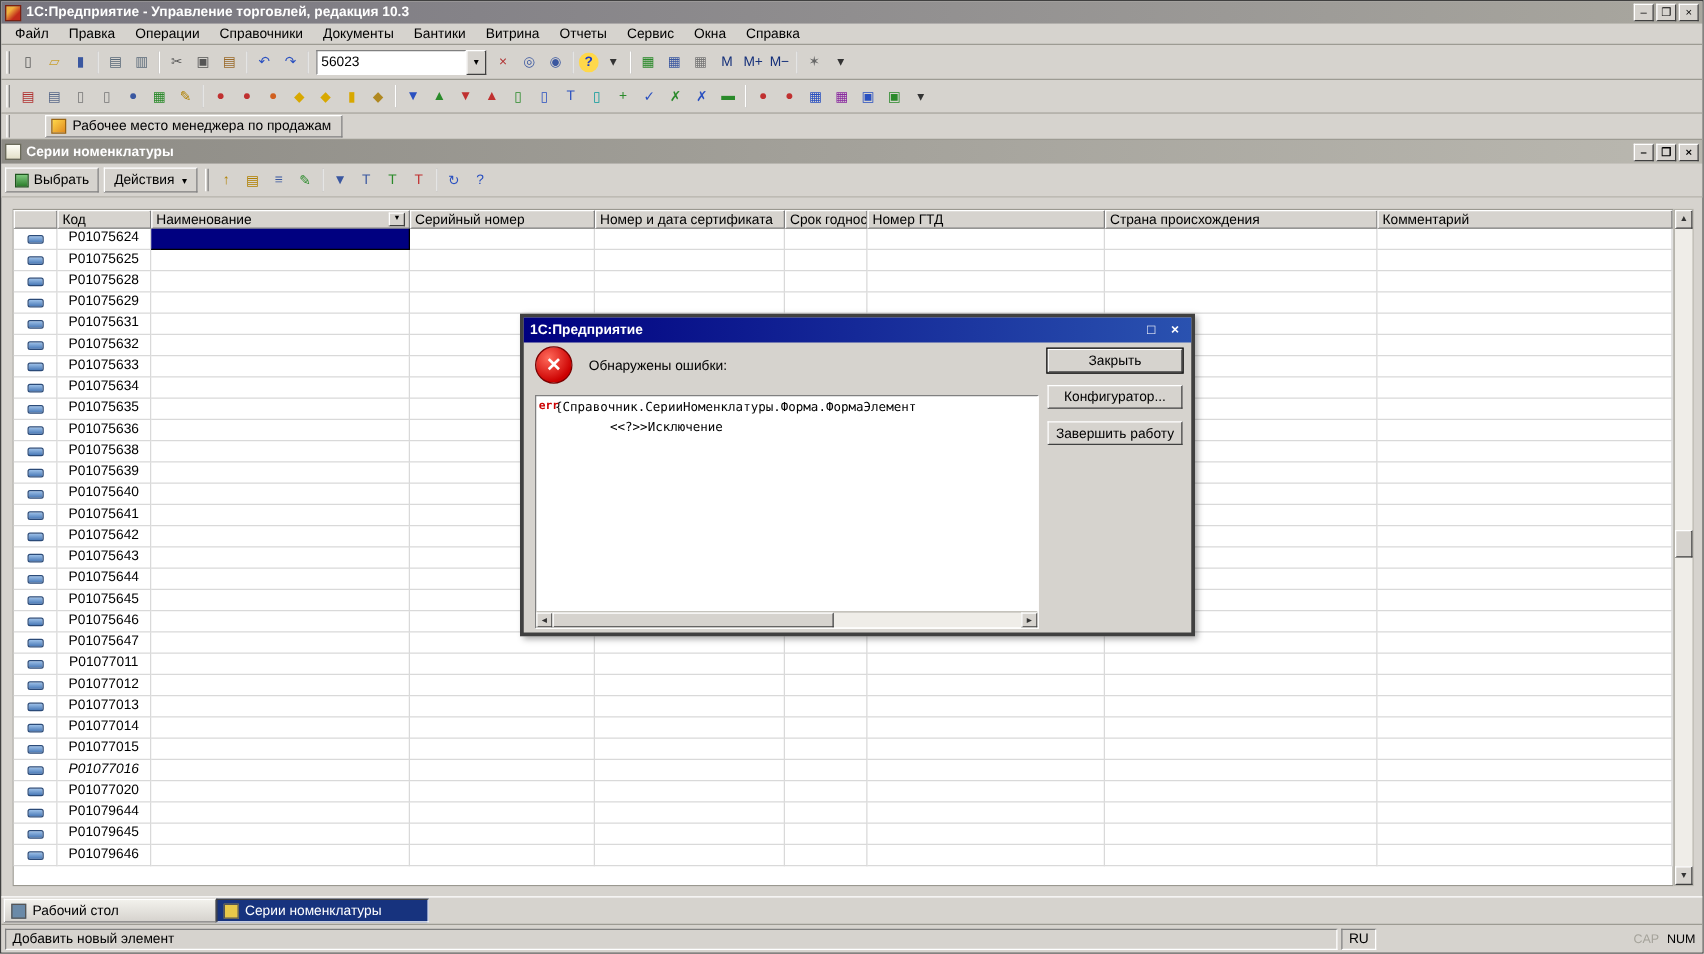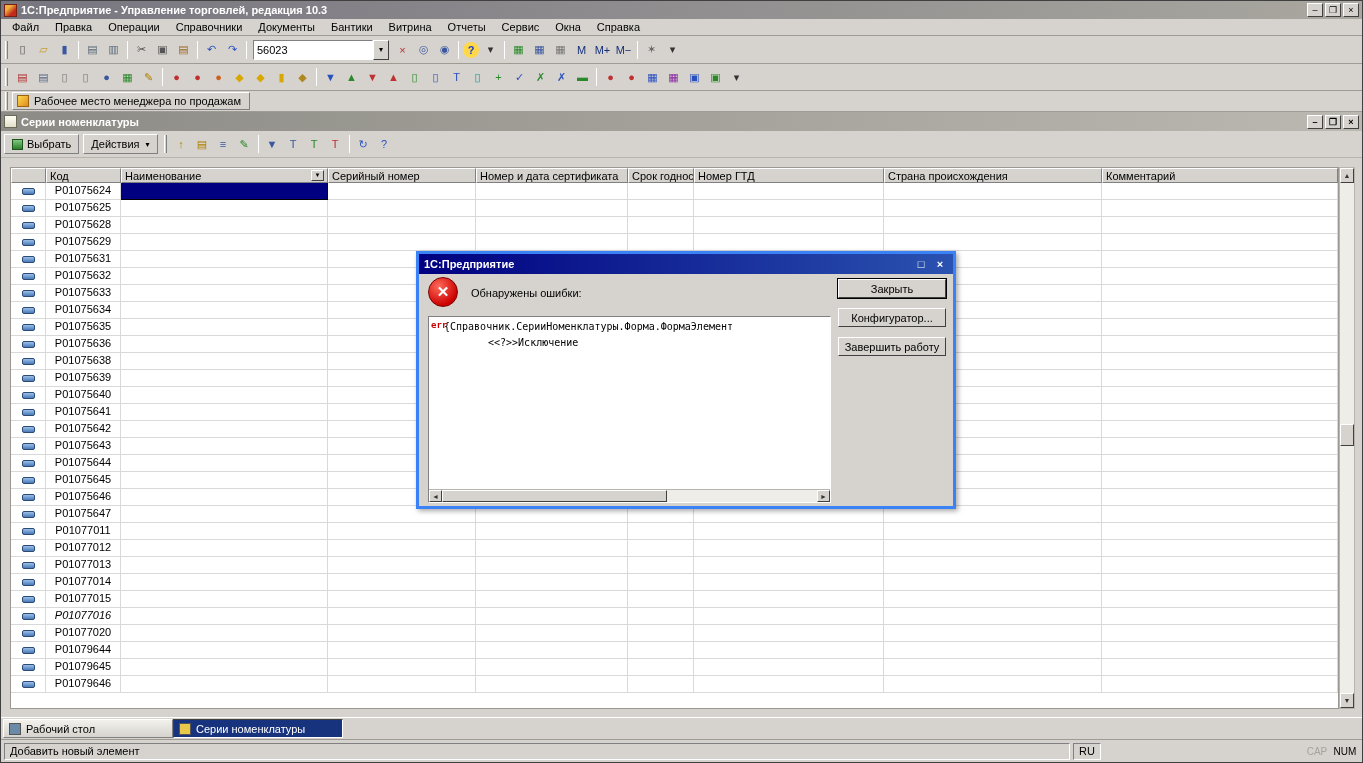--- a/index.html
+++ b/index.html
@@ -26,21 +26,21 @@
   .tgroup{display:inline-flex;align-items:center;}
   .ticon{width:19px;height:18px;display:inline-flex;align-items:center;justify-content:center;font-size:11px;margin:0 1px;border:1px solid transparent;cursor:default;}
   .ticon.badge{border-radius:50%;width:16px;height:16px;font-weight:bold;}
   .tsep{width:1px;height:18px;background:#808080;border-right:1px solid #fff;margin:0 3px;}
   .combo{display:inline-flex;align-items:center;height:20px;margin:0 3px;}
   .combo input{width:120px;height:20px;border:1px solid;border-color:#808080 #fff #fff #808080;background:#fff;padding:0 3px;font:11px "Liberation Sans",sans-serif;}
   .combo .drop{width:16px;height:20px;background:#d6d3ce;border:1px solid;border-color:#fff #404040 #404040 #fff;font-size:8px;text-align:center;line-height:18px;cursor:default;}
 
   
   .floatrow{height:21px;display:flex;align-items:center;background:#d6d3ce;border-bottom:1px solid #9d9b93;padding-left:2px;}
-  .floatlbl{display:inline-flex;align-items:center;gap:5px;border:1px solid;border-color:#fff #808080 #808080 #fff;background:#d6d3ce;padding:1px 8px 1px 4px;height:18px;}
+  .floatlbl{display:inline-flex;align-items:center;gap:5px;border:1px solid;border-color:#fff #808080 #808080 #fff;background:#d6d3ce;padding:1px 8px 1px 4px;height:18px;margin-left:24px;}
   .flicon{width:12px;height:12px;background:linear-gradient(135deg,#ffd84a,#e08a20);border:1px solid #9a6410;flex:none;}
 
   
   .childtitle{height:19px;background:linear-gradient(90deg,#8d8b85,#bab8b0);display:flex;align-items:center;color:#fff;font-weight:bold;padding:0 3px;}
   .cticon{width:13px;height:13px;background:linear-gradient(#fdfdf6,#e3e0c8);border:1px solid #6a6a5a;margin-right:4px;flex:none;}
   .childtitle .titletext{color:#fff;}
   .listbar{height:27px;display:flex;align-items:center;background:#d6d3ce;border-bottom:1px solid #b6b4ac;padding:0 3px;}
   .tbtn{display:inline-flex;align-items:center;gap:4px;height:20px;padding:0 7px;border:1px solid;border-color:#fff #808080 #808080 #fff;background:#d6d3ce;margin-right:4px;cursor:default;}
   .selicon{width:11px;height:11px;background:linear-gradient(#7ec97e,#2c7d2c);border:1px solid #1d551d;flex:none;}
   .darrow{font-size:8px;margin-left:2px;}
@@ -61,21 +61,21 @@
 
   
   .vsb{position:relative;width:16px;height:542px;background:#efede8;border:1px solid #b6b4ac;flex:none;}
   .sbtn{background:#d6d3ce;border:1px solid;border-color:#fff #404040 #404040 #fff;display:flex;align-items:center;justify-content:center;font-size:7px;color:#333;cursor:default;}
   .vsb .sbtn{position:absolute;left:0;width:14px;height:15px;}
   .vsb .up{top:0;}
   .vsb .down{bottom:0;}
   .vsb .thumb{position:absolute;left:0;top:256px;width:14px;height:22px;background:#d6d3ce;border:1px solid;border-color:#fff #404040 #404040 #fff;}
 
   
-  .dialog{position:absolute;left:415px;top:250px;width:540px;height:258px;background:#d6d3ce;border:3px solid #3b82f6;box-shadow:2px 2px 5px rgba(0,0,0,.35);z-index:10;}
+  .dialog{position:absolute;left:415px;top:250px;width:540px;height:258px;background:#d6d3ce;border:3px solid #404040;box-shadow:2px 2px 5px rgba(0,0,0,.35);z-index:10;}
   .dlgtitle{height:20px;background:linear-gradient(90deg,#000080,#2a52b0);color:#fff;display:flex;align-items:center;padding:0 5px;font-weight:bold;}
   .dlgtitle .titletext{flex:1;}
   .dlgwbtn{width:16px;height:15px;color:#fff;font-size:11px;line-height:14px;text-align:center;margin-left:3px;cursor:default;}
   .dlgbody{position:relative;height:232px;}
   .erricon{position:absolute;left:9px;top:3px;width:30px;height:30px;border-radius:50%;background:radial-gradient(circle at 35% 30%,#ff6a5a,#cc0000 72%);border:1px solid #7a0000;color:#fff;font-size:15px;font-weight:bold;display:flex;align-items:center;justify-content:center;}
   .dlgmsg{position:absolute;left:52px;top:13px;}
   .dlgbtns{position:absolute;right:7px;top:5px;display:flex;flex-direction:column;gap:10px;}
   .dlgbtn{width:108px;height:19px;background:#d6d3ce;border:1px solid;border-color:#fff #404040 #404040 #fff;font:11px "Liberation Sans",sans-serif;cursor:default;}
   .dlgbtn.def{outline:1px solid #000;}
   .errbox{position:absolute;left:9px;top:42px;width:403px;height:187px;background:#fff;border:1px solid;border-color:#808080 #fff #fff #808080;overflow:hidden;}

